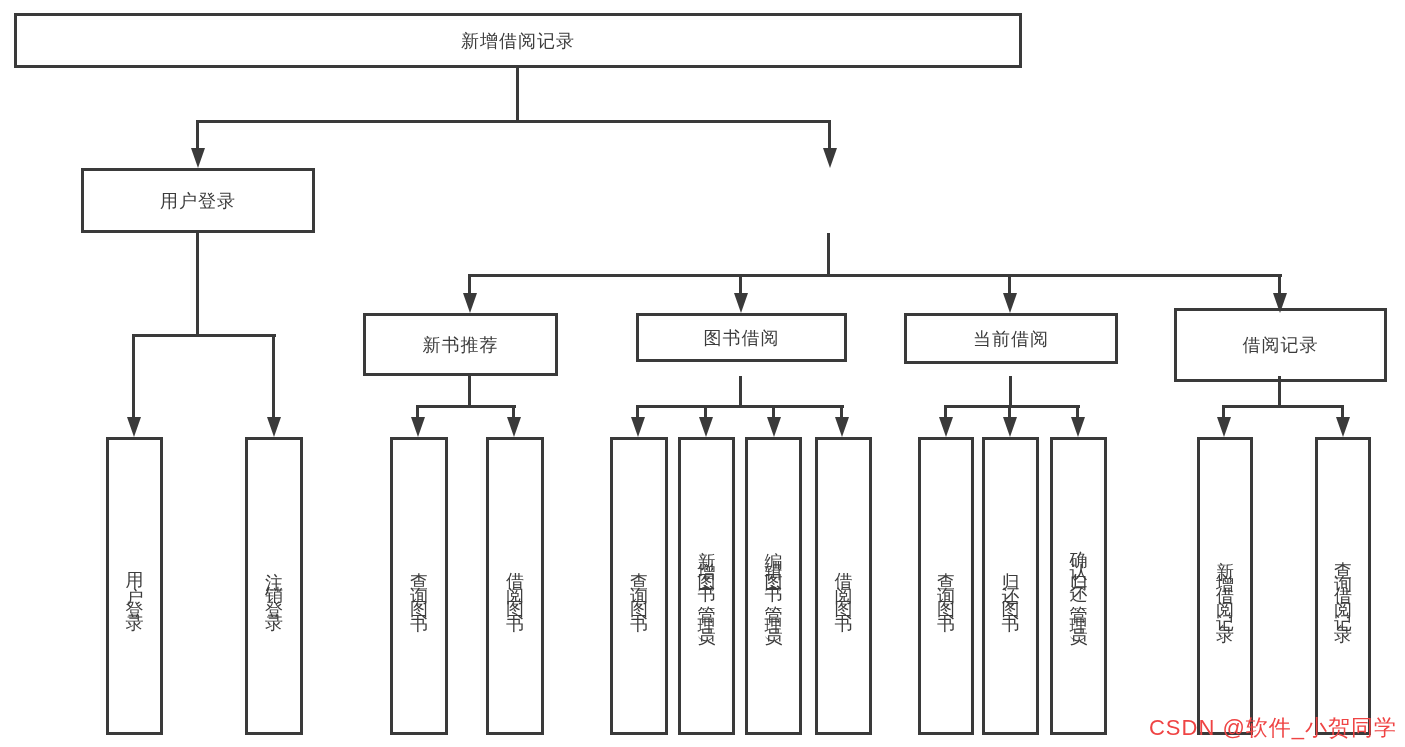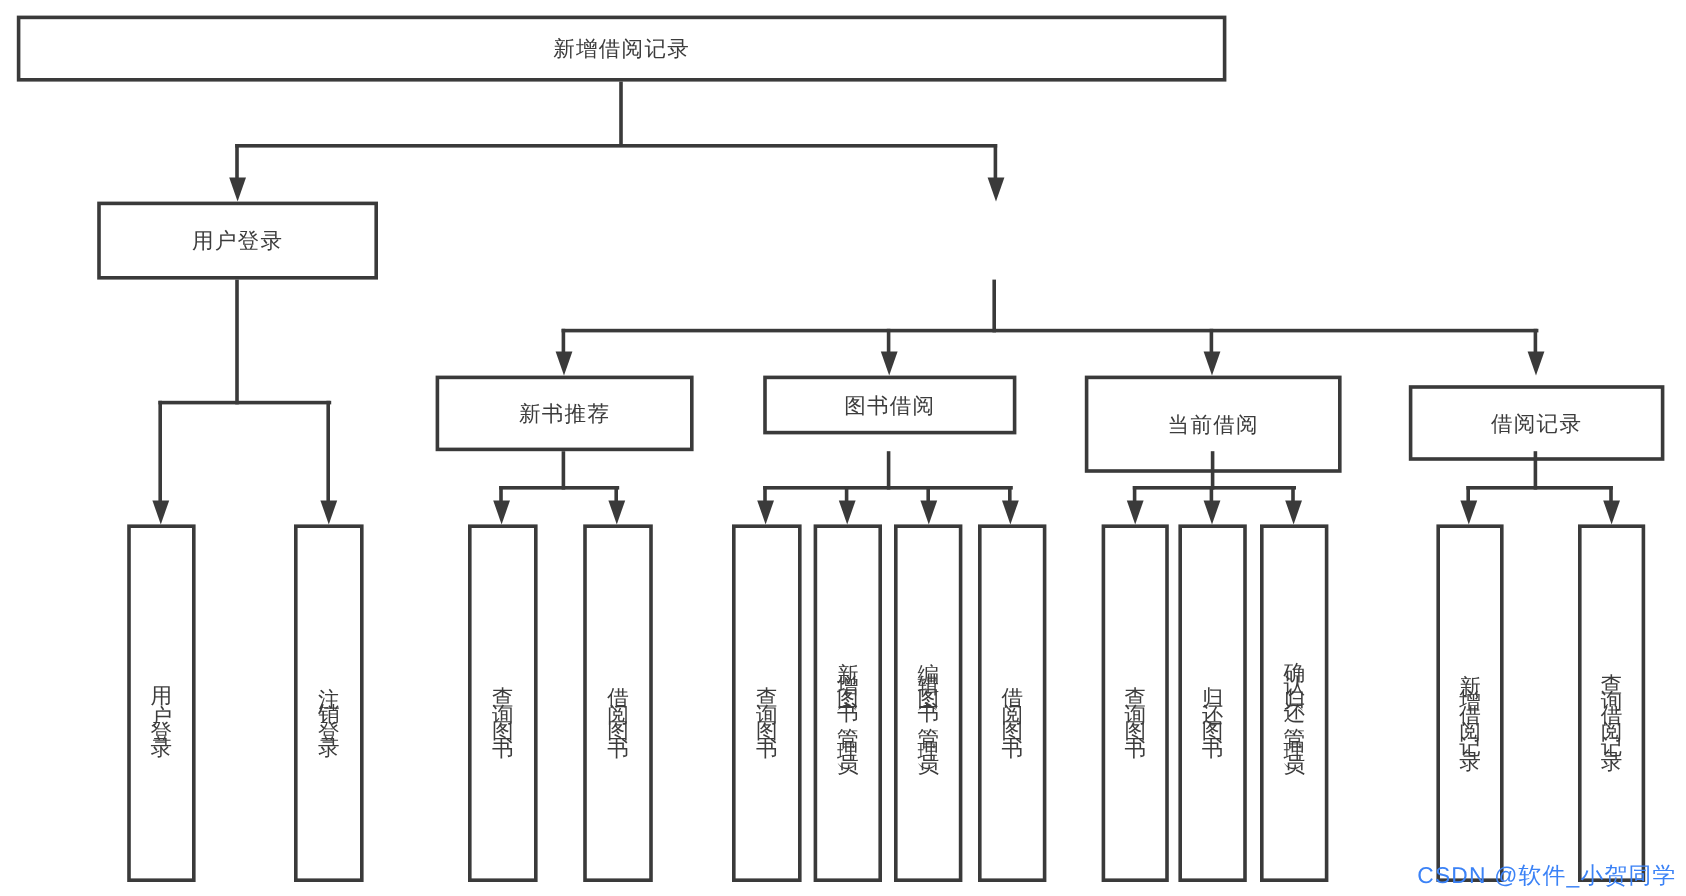--- a/index.html
+++ b/index.html
@@ -39,54 +39,54 @@
   .hline{position:absolute;height:3px;background:#3a3a3a;}
   .arrow{
     position:absolute;width:0;height:0;
     border-left:7px solid transparent;
     border-right:7px solid transparent;
     border-top:20px solid #3a3a3a;
   }
   .watermark{
     position:absolute;
     right:8px;bottom:4px;
-    font-size:19px;
-    color:#3b82f6;
+    font-size:22px;
+    color:#ef4444;
     letter-spacing:1px;
     z-index:5;
     white-space:nowrap;
   }
 </style>
 </head>
 <body>
 
 <div class="canvas">
 
   <div class="box hbox" style="left:14px;top:13px;width:1008px;height:55px">
     <span>新增借阅记录</span>
   </div>
 
   <div class="box hbox" style="left:81px;top:168px;width:234px;height:65px">
     <span>用户登录</span>
   </div>
 
 
-  <div class="box hbox" style="left:363px;top:313px;width:215px;height:63px">
+  <div class="box hbox" style="left:363px;top:313px;width:195px;height:63px">
     <span>新书推荐</span>
   </div>
 
   <div class="box hbox" style="left:636px;top:313px;width:211px;height:49px">
     <span>图书借阅</span>
   </div>
 
-  <div class="box hbox" style="left:904px;top:313px;width:214px;height:81px">
+  <div class="box hbox" style="left:904px;top:313px;width:214px;height:51px">
     <span>当前借阅</span>
   </div>
 
-  <div class="box hbox" style="left:1174px;top:321px;width:213px;height:63px">
+  <div class="box hbox" style="left:1174px;top:308px;width:213px;height:74px">
     <span>借阅记录</span>
   </div>
 
   <div class="box vbox ls-lg" style="left:106px;top:437px;width:57px;height:298px">
     <span>用户登录</span>
   </div>
 
   <div class="box vbox ls-lg" style="left:245px;top:437px;width:58px;height:298px">
     <span>注销登录</span>
   </div>

